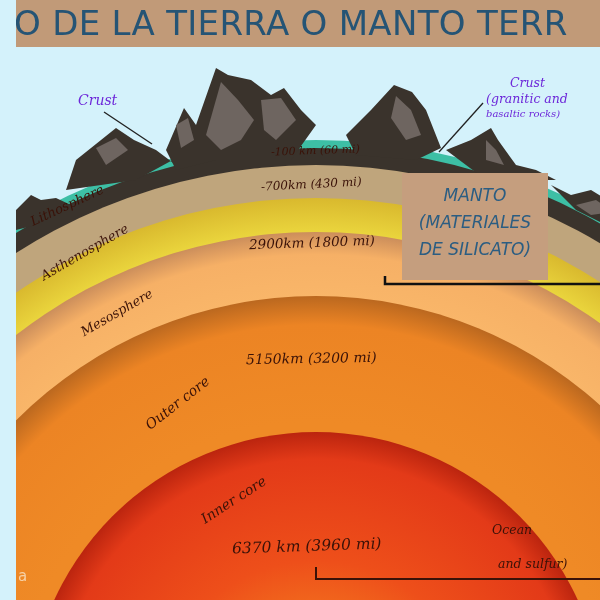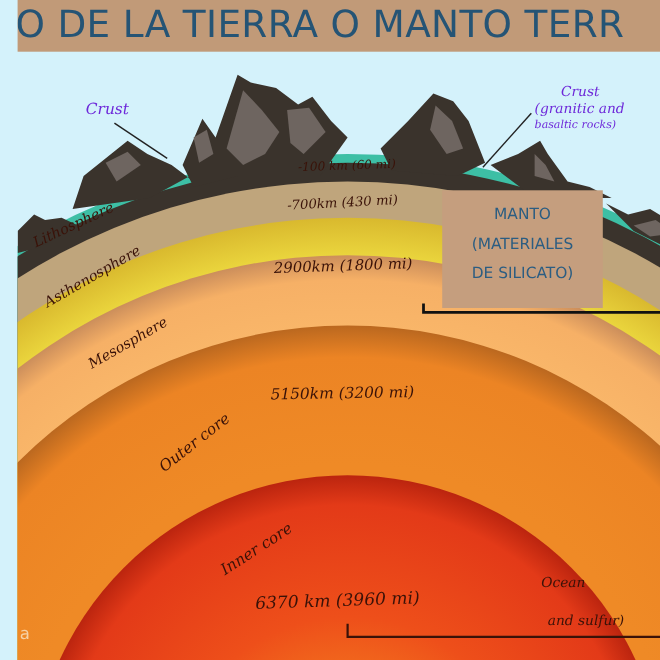--- a/index.html
+++ b/index.html
@@ -3,21 +3,21 @@
 <meta charset="utf-8">
 <style>
   html, body { margin:0; padding:0; }
   body { width:600px; height:600px; overflow:hidden; position:relative; background:#d4f2fb; font-family:"DejaVu Serif", serif; }
   #stage { position:absolute; left:16px; top:0; width:600px; height:456px; }
   .title-bar { position:absolute; left:0; top:0; width:600px; height:47px; background:#c19a78; overflow:hidden; z-index:5; }
   .title-text { position:absolute; left:-2px; top:3px; white-space:nowrap; font-family:"DejaVu Sans", sans-serif; font-size:34px; color:#255475; letter-spacing:0.3px; }
   .lbl { position:absolute; font-family:"DejaVu Serif", serif; font-style:italic; color:#3a1208; white-space:nowrap; z-index:4; }
   .lbl-dark { color:#6d28d9; }
   .manto-box { position:absolute; left:386px; top:173px; width:146px; height:107px; background:#c59e7e; z-index:6; text-align:center; }
-  .manto-box div { font-family:"DejaVu Sans", sans-serif; font-size:14px; color:#2b5d82; line-height:27px; }
+  .manto-box div { font-family:"DejaVu Sans", sans-serif; font-size:17px; color:#2b5d82; line-height:27px;font-style:italic; }
   .watermark { position:absolute; left:2px; top:567px; font-family:"DejaVu Sans", sans-serif; font-size:15px; color:#f6d1a6; z-index:4; }
 </style>
 </head>
 <body>
 
 <div id="stage">
   <svg width="600" height="600" viewBox="0 0 600 600" style="position:absolute;left:0;top:0;">
     <defs>
       <radialGradient id="gInner" cx="300" cy="720" r="290" gradientUnits="userSpaceOnUse">
         <stop offset="0" stop-color="#f9a323"></stop>

